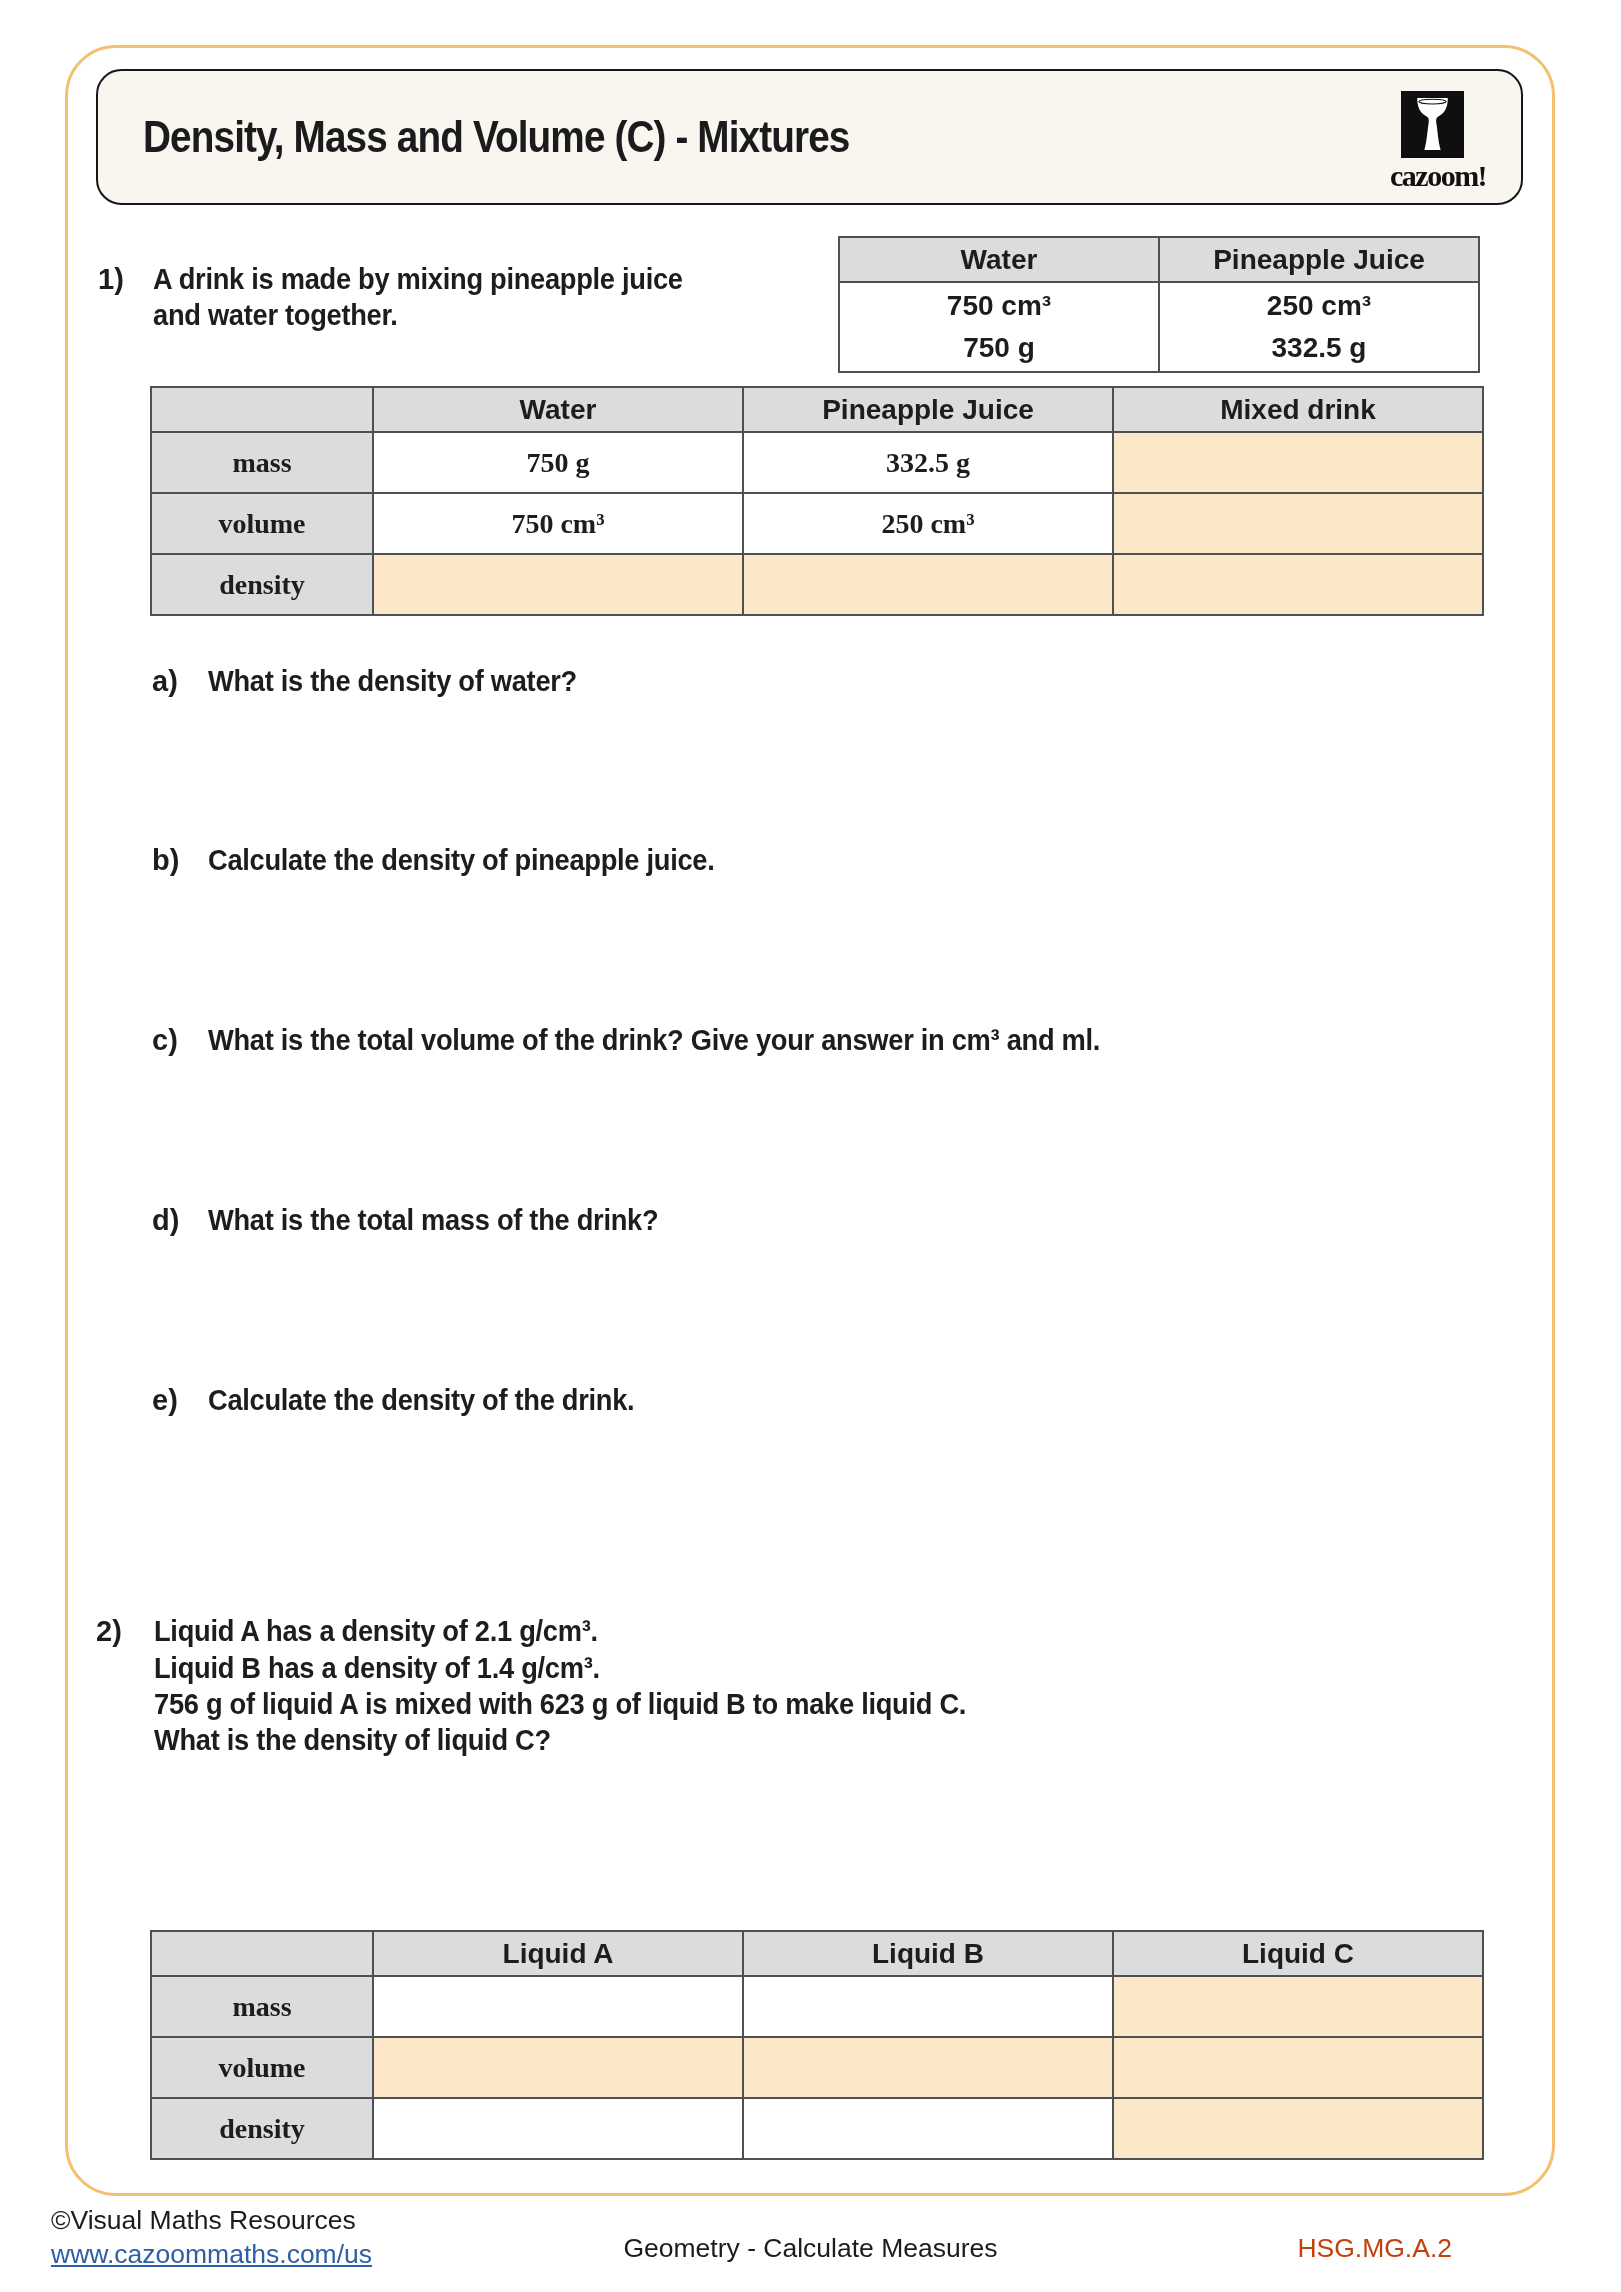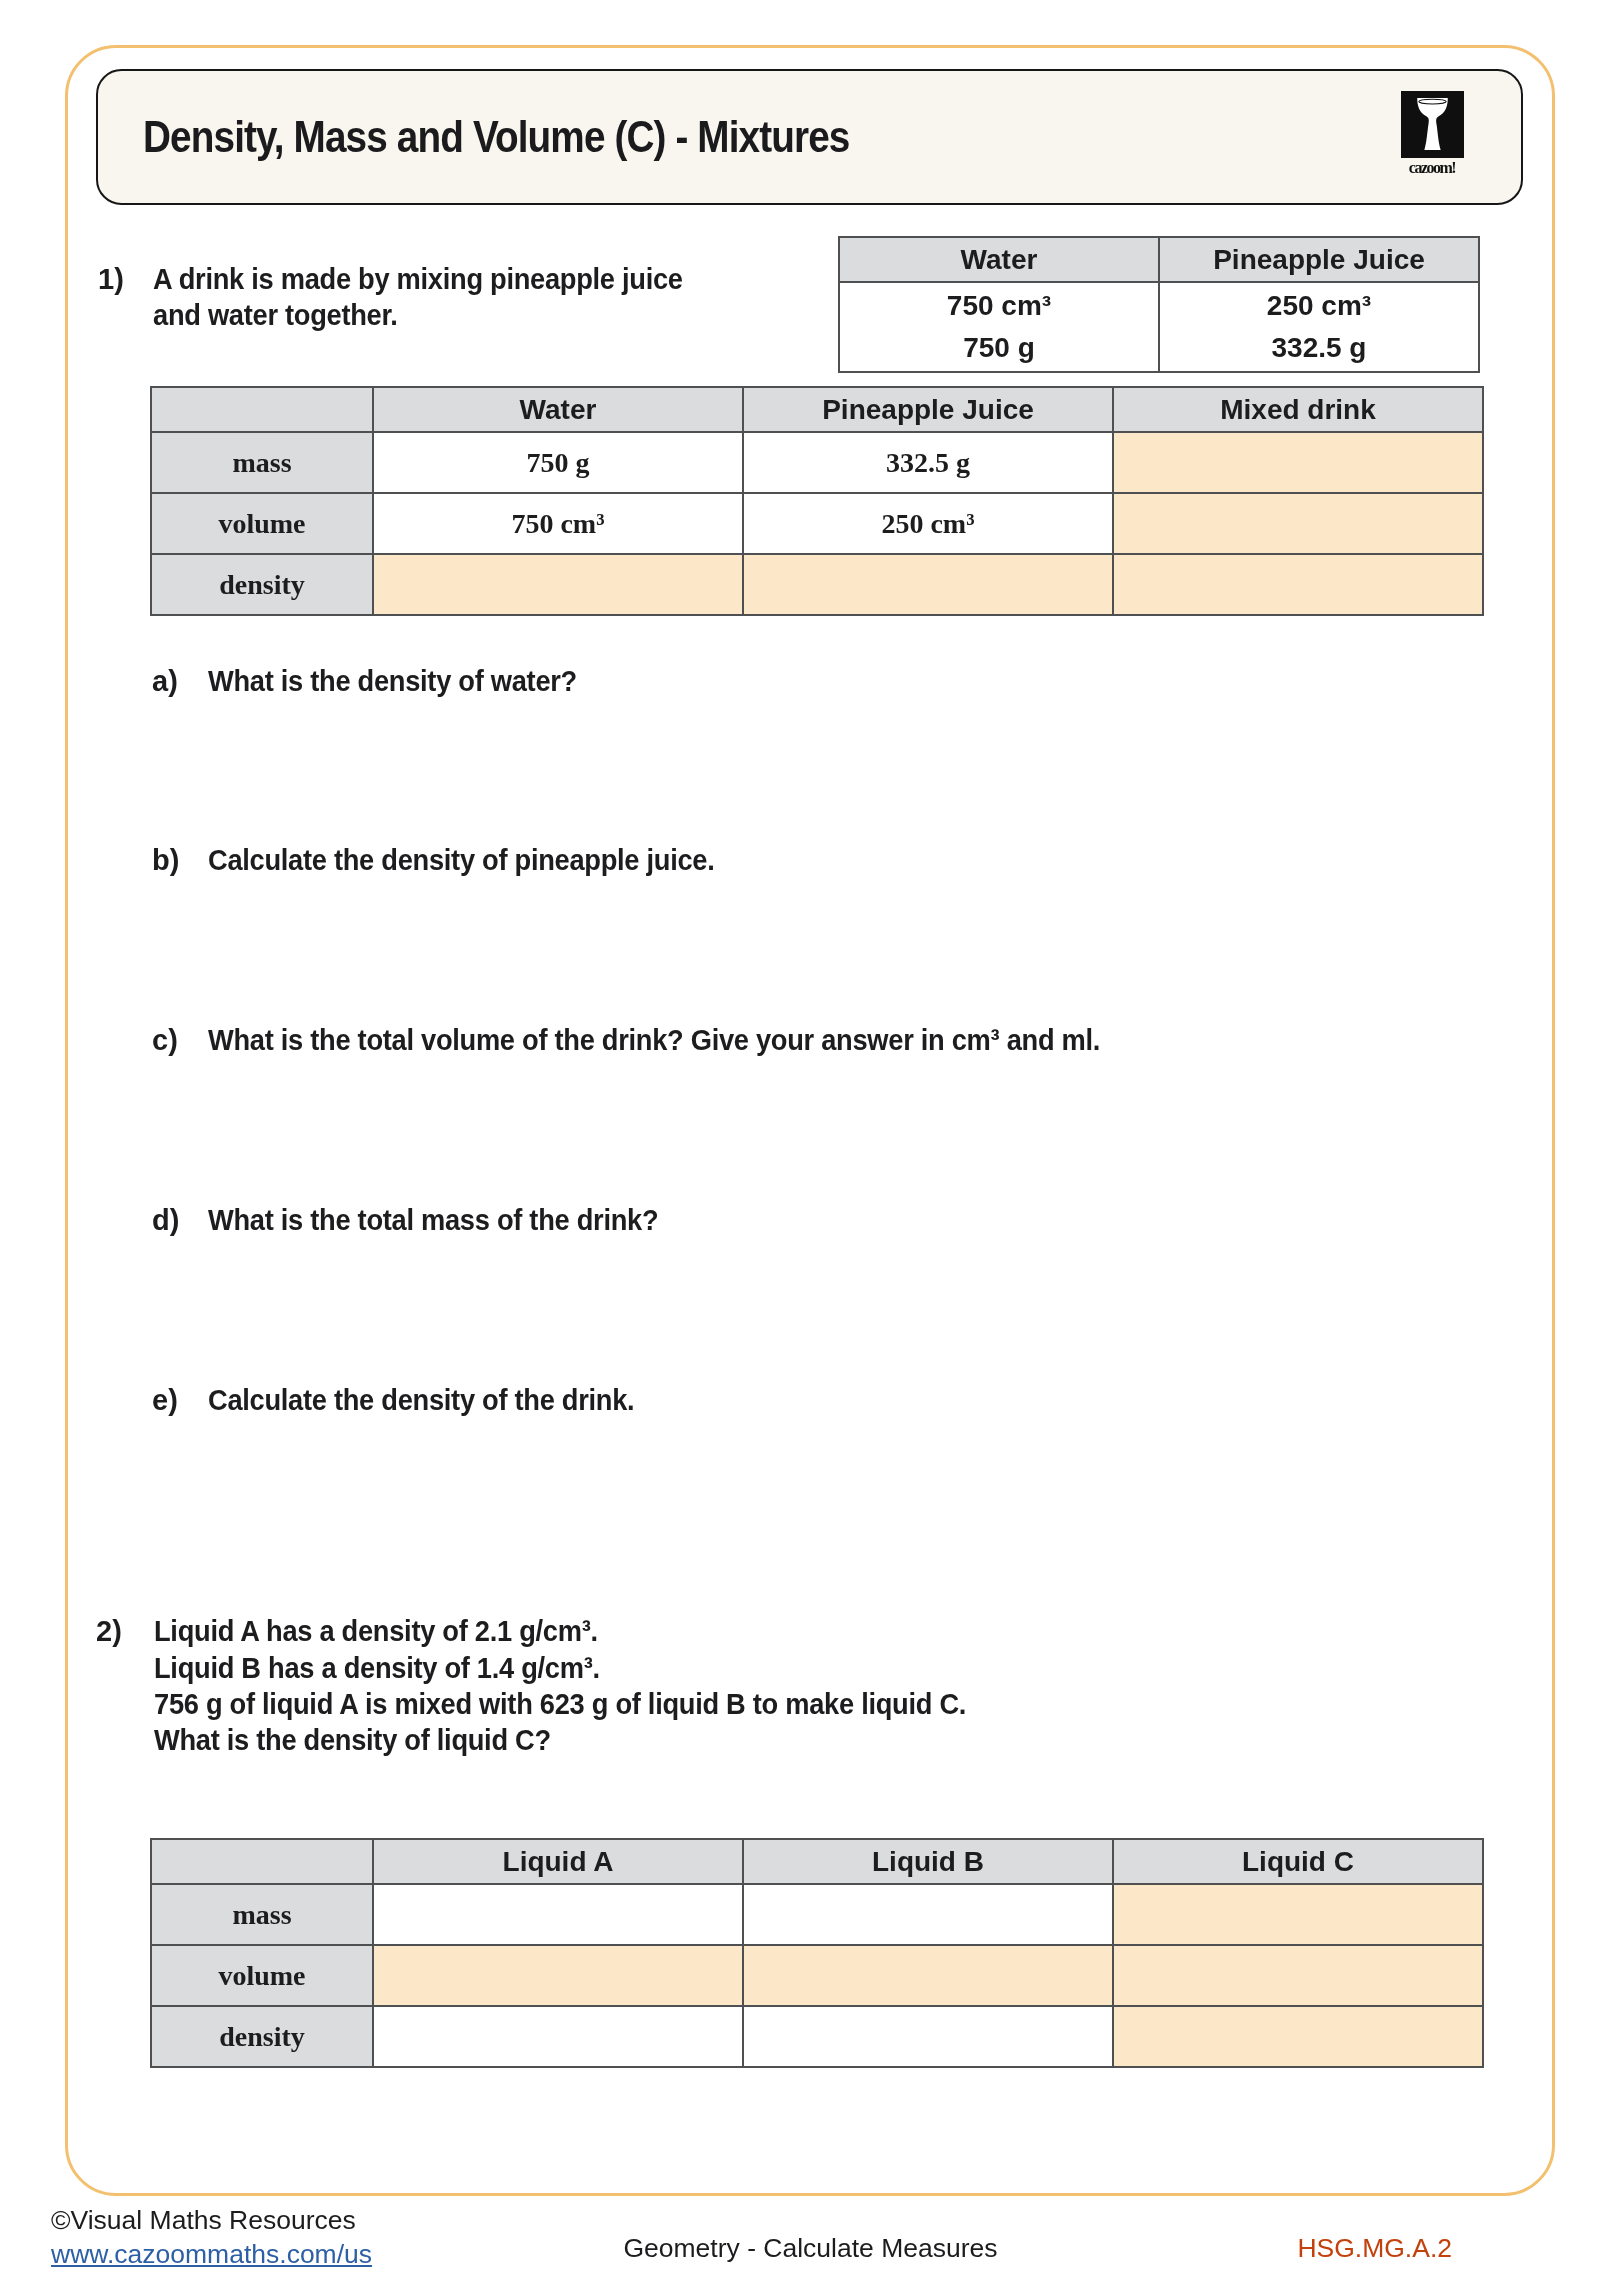--- a/index.html
+++ b/index.html
@@ -25,21 +25,21 @@
     margin-left:45px; font-size:44px; font-weight:bold; letter-spacing:-1px;
     transform:scaleX(0.88); transform-origin:0 50%;
     display:inline-block; white-space:nowrap; color:#1b1b1d;
   }
   .logo { position:absolute; right:47px; top:19.6px; width:84px; text-align:center; }
   .logo-block {
     width:63px; height:67px; background:#0f0f0f; margin:0 auto;
     display:flex; align-items:center; justify-content:center;
   }
   .logo-text {
-    font-family:"Liberation Serif", serif; font-weight:bold; font-size:16px;
+    font-family:"Liberation Serif", serif; font-weight:bold; font-size:30px;
     letter-spacing:-1.5px; margin-top:1px; color:#111;
   }
 
   
   .qnum, .qtext { position:absolute; font-weight:bold; font-size:29px; white-space:nowrap; }
   .cond { display:inline-block; transform:scaleX(0.94); transform-origin:0 0; letter-spacing:-0.3px; }
 
   
   table { border-collapse:collapse; table-layout:fixed; }
   th, td {
@@ -54,21 +54,21 @@
   
   .info-table { left:838px; top:236px; width:639px; }
   .info-table th { height:43px; }
   .info-table td { height:88px; }
   .info-table .cell-line { line-height:42px; }
 
   
   .main-table { left:150px; top:386px; width:1332px; }
   .main-table th { height:43px; }
   .main-table td, .main-table .rowlab { height:59px;font-family:Liberation Serif, serif; }
-  .t2 { top:1838px; }
+  .t2 { top:1930px; }
 
   
   .f-copy { left:51px;  top:2205px; font-size:26.5px; color:#1c1c1e; white-space:nowrap; }
   .f-url  { left:51px;  top:2239px; font-size:26.5px; color:#2D5FA5; text-decoration:underline; white-space:nowrap; cursor:pointer; }
   .f-cat  { left:0;     top:2233px; width:1621px; text-align:center; font-size:26.5px; color:#1c1c1e; }
   .f-code { right:139px; top:2233px; font-size:26.5px; color:#c2410c; white-space:nowrap; }
 </style>
 </head>
 <body>
 

